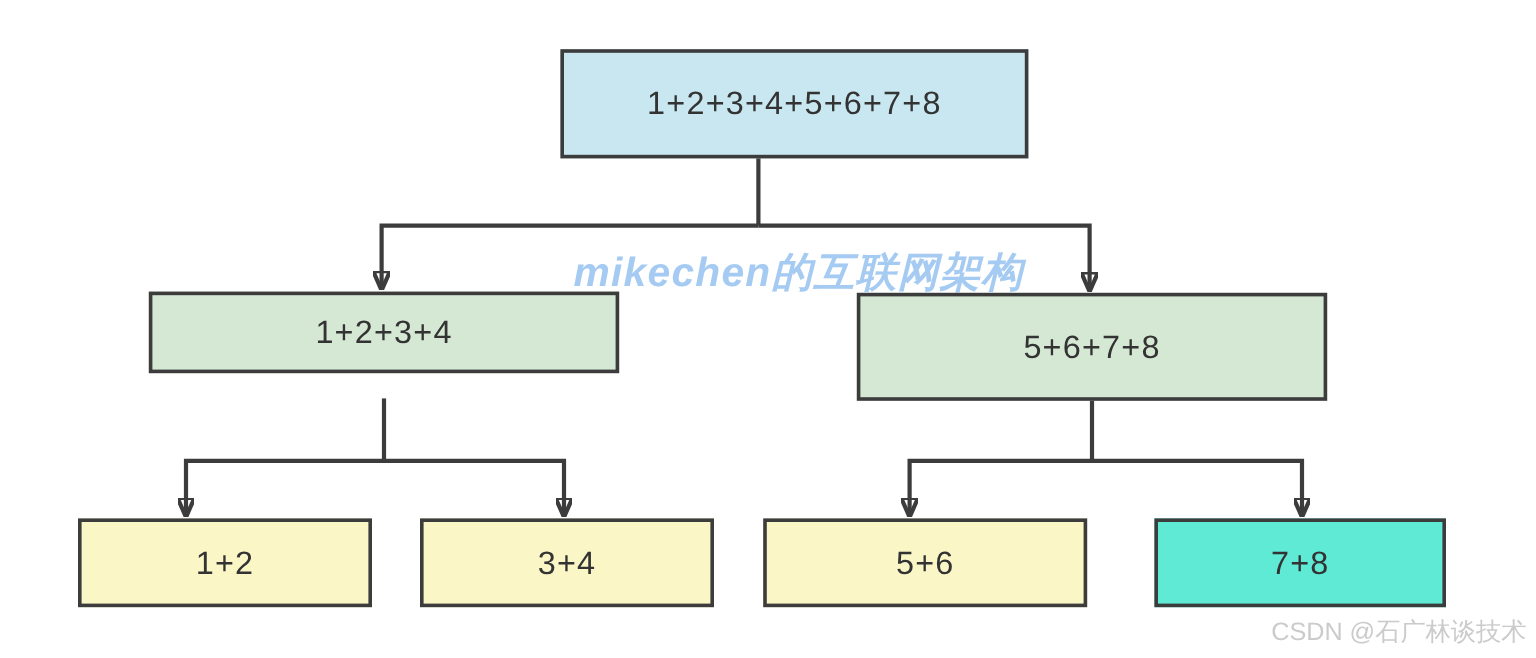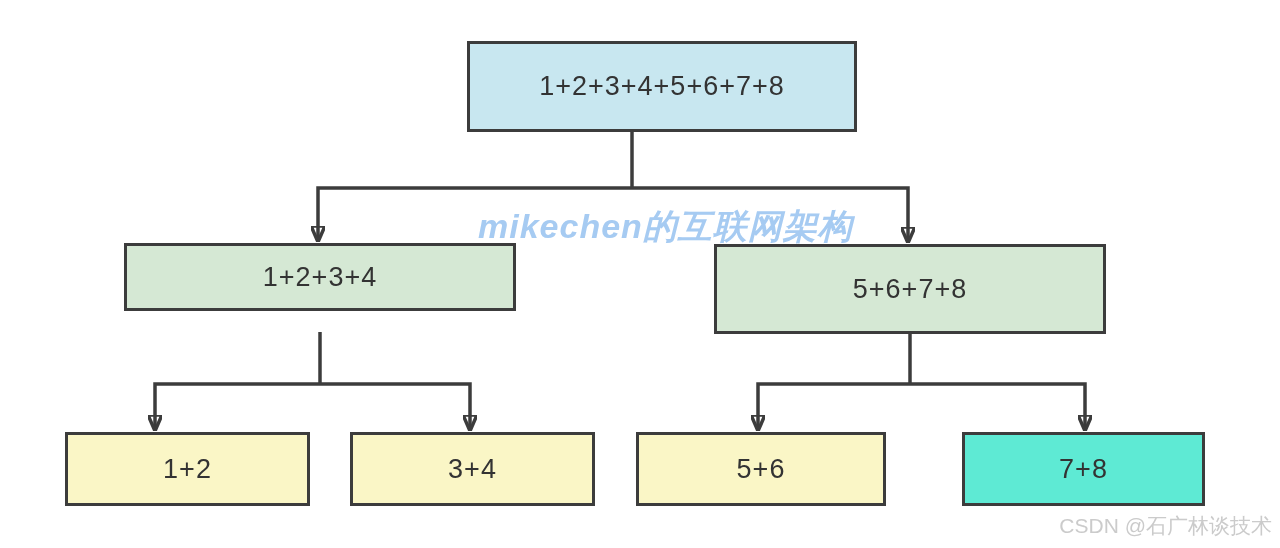--- a/index.html
+++ b/index.html
@@ -49,21 +49,21 @@
     justify-content: center;
     font-size: 27px;
     color: #333333;
     letter-spacing: 1px;
   }
   .node-root  { left: 437px; top: 41px;  width: 390px; height: 91px; }
   .node-left  { left: 124px; top: 243px; width: 392px; height: 68px; }
   .node-right { left: 714px; top: 244px; width: 392px; height: 90px; }
   .node-leaf1 { left: 33px;  top: 432px; width: 245px; height: 74px; margin-left: 32px; }
   .node-leaf2 { left: 350px; top: 432px; width: 245px; height: 74px; }
-  .node-leaf3 { left: 636px; top: 432px; width: 250px; height: 74px; }
+  .node-leaf3 { left: 636px; top: 432px; width: 270px; height: 74px; }
   .node-leaf4 { left: 962px; top: 432px; width: 243px; height: 74px; }
   .credit {
     position: absolute;
     right: 8px;
     bottom: 8px;
     z-index: 3;
     font-size: 21px;
     color: #cbcbcb;
     white-space: nowrap;
     user-select: none;

